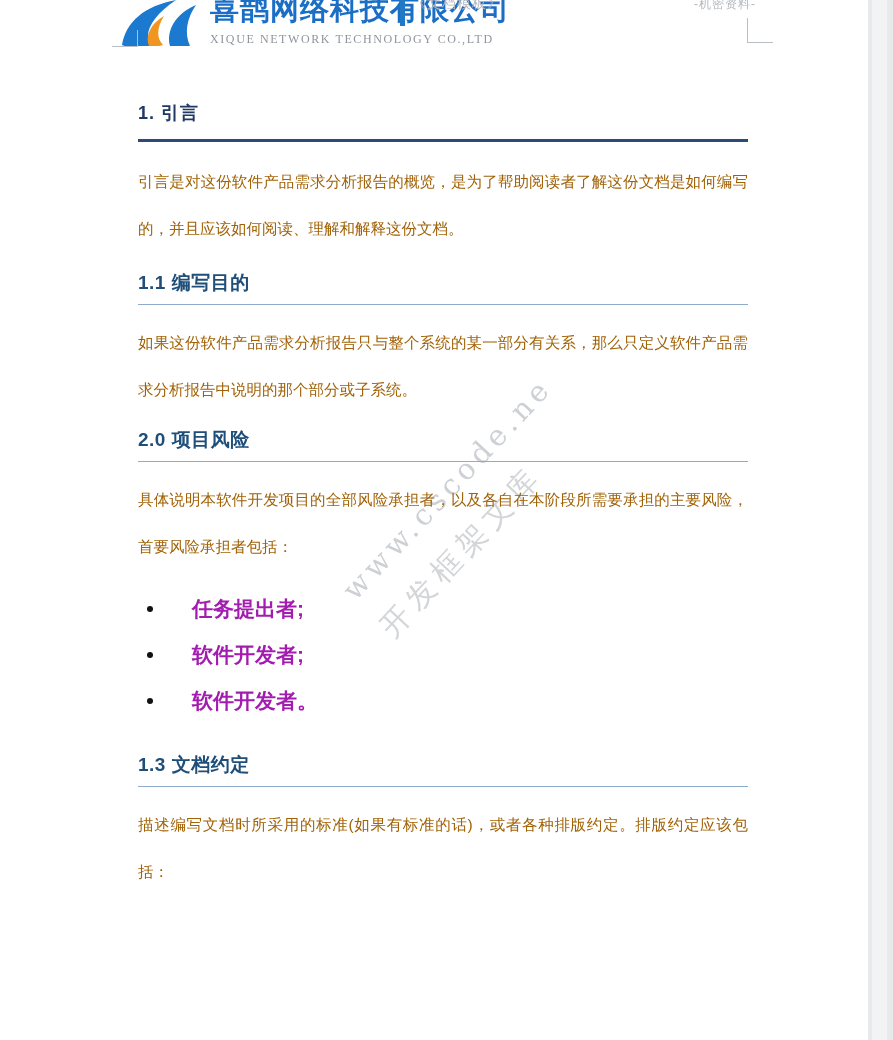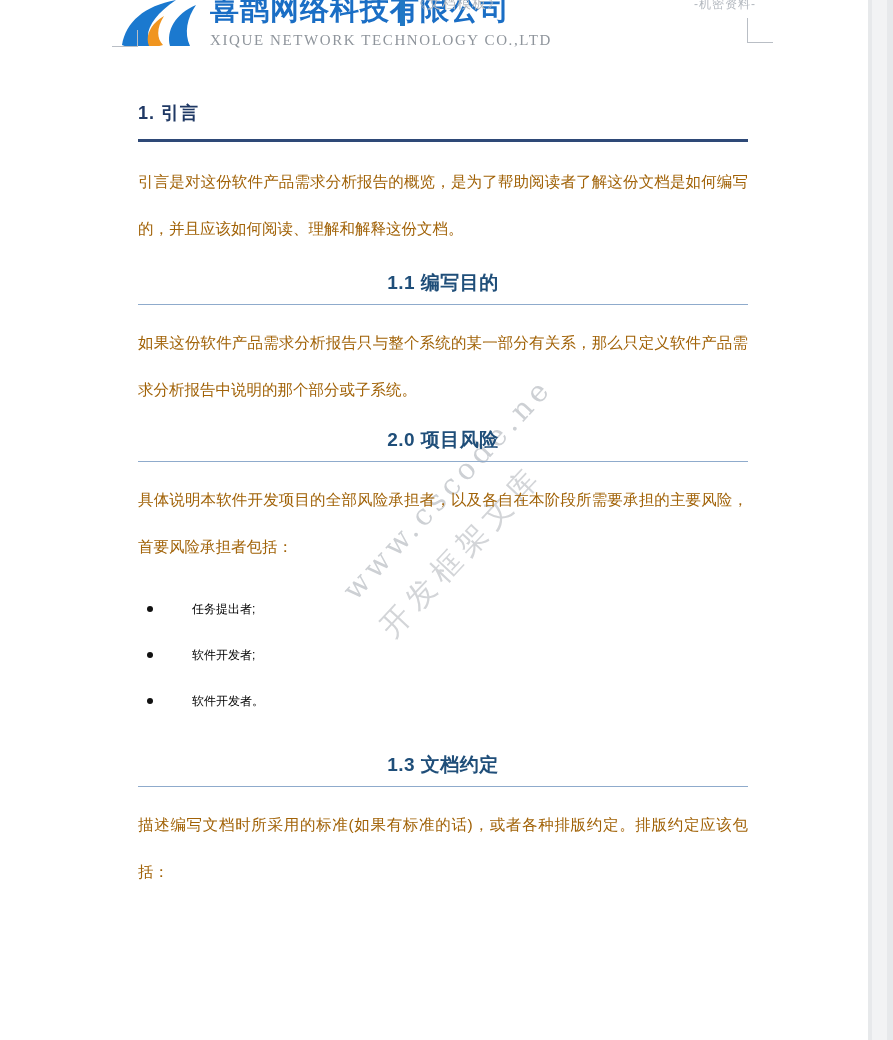--- a/index.html
+++ b/index.html
@@ -30,21 +30,21 @@
 
   .logo-mark { position:absolute; left:118px; top:0; width:90px; height:46px; }
 
   .company-block { position:absolute; left:210px; top:-10px; width:260px; }
   .company-cn {
     font-size:29px; font-weight:900; color:#1a6ec5;
     letter-spacing:1px; white-space:nowrap;
     font-family:"Liberation Sans", sans-serif;
   }
   .company-en {
-    font-size:15px; color:#8f959c; letter-spacing:1.6px;
+    font-size:12px; color:#8f959c; letter-spacing:1.6px;
     white-space:nowrap; margin-top:2px;
     font-family:"Liberation Serif", serif;
   }
   .logo-endbar {
     position:absolute; left:400px; top:0;
     width:5px; height:26px; background:#2178c4;
   }
   .doc-type {
     position:absolute; left:412px; top:-5px;
     font-size:14px; color:#b3b8bf; letter-spacing:1px; white-space:nowrap;
@@ -93,39 +93,40 @@
   }
   .h1 {
     margin-top:6px;
     font-size:18px; line-height:34px; font-weight:bold;
     color:#1f3864; letter-spacing:1px;
   }
   .rule1 { margin-top:9px; border-top:3px solid #2e4977; }
   .h2 {
     margin-top:18px;
     font-size:19px; line-height:26px; font-weight:bold;
-    color:#1f4e79; letter-spacing:0.5px;text-align:center;
+    color:#1f4e79; letter-spacing:0.5px;
   }
   .h2-a { margin-top:18px; }
   .h2-b { margin-top:14px; }
   .h2-c { margin-top:28px; }
   .rule2 { margin-top:8px; border-top:1px solid #8fabcc; }
   .para {
     margin-top:14px;
     font-size:15.5px; line-height:47px;
     text-align:justify;
     color:#a16207;
   }
   .para-first { margin-top:16px; }
   ul.doc-list { margin-top:16px; list-style:none; }
   ul.doc-list li {
     position:relative;
     padding-left:54px;
-    font-size:12px; line-height:46px;
-    color:#000000;
+    font-size:21px; line-height:46px;
+    color:#a21caf;
+    font-weight:bold;
   }
   ul.doc-list li::before {
     content:"";
     position:absolute; left:9px; top:20px;
     width:6px; height:6px; border-radius:50%;
     background:#111;
   }
 </style>
 </head>
 <body>

